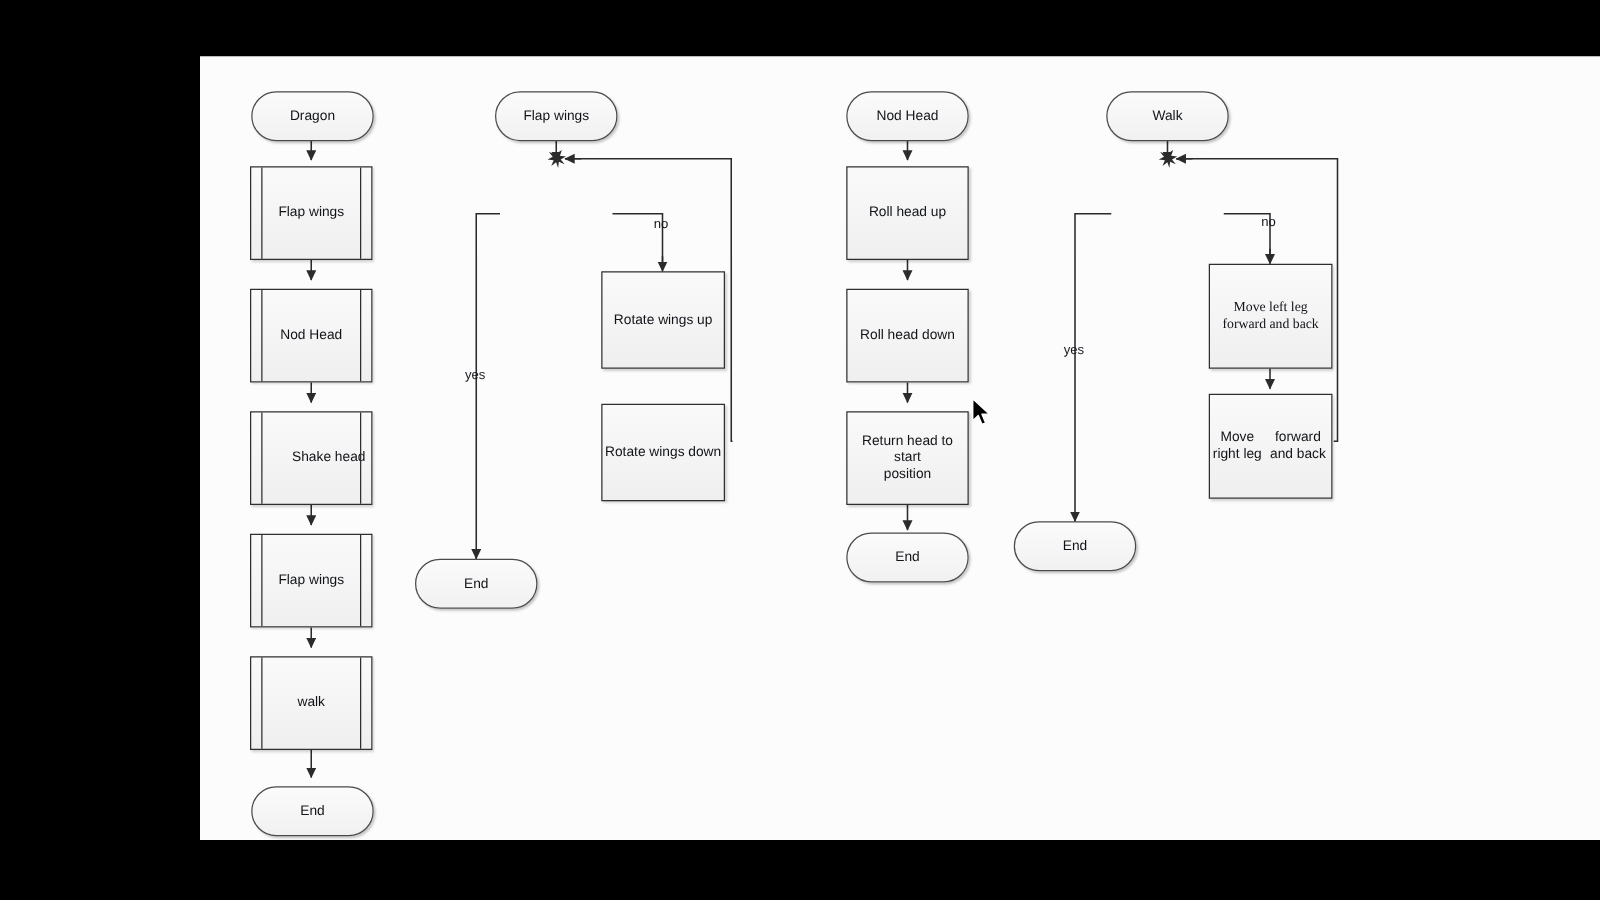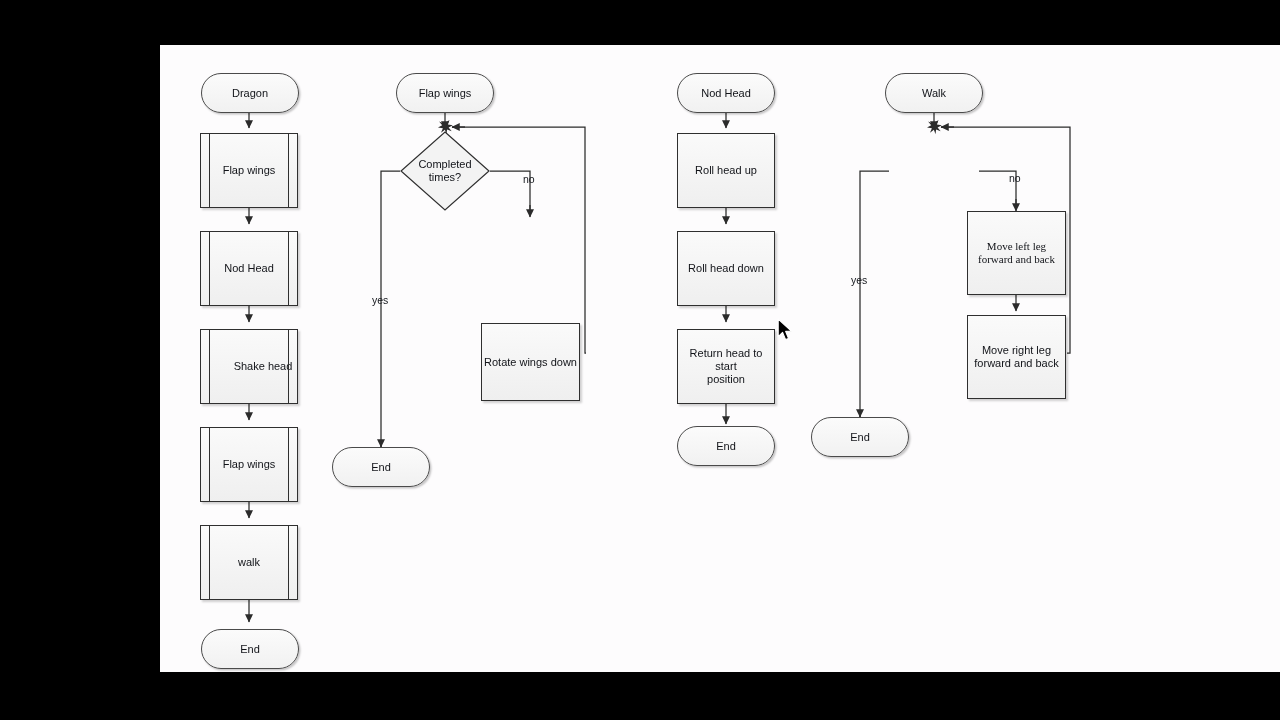--- a/index.html
+++ b/index.html
@@ -193,33 +193,27 @@
     </div>
 
     <div class="node terminator" style="left:41px; top:584px; width:98px; height:40px;">
       <span>End</span>
     </div>
 
     <div class="node terminator" style="left:236px; top:28px; width:98px; height:40px;">
       <span>Flap wings</span>
     </div>
 
-    <div class="node decision" style="left:240px; top:86px; width:90px; height:80px;">
-      <svg class="diamond-svg" viewBox="0 0 90 80" preserveAspectRatio="none">
-        <polygon points="45,1 89,40 45,79 1,40" fill="#f3f3f3" stroke="#2f2f2f" stroke-width="1.2"></polygon>
-      </svg>
-      <div class="dlabel">
-        <div>Completed</div>
-        <div>times?</div>
-      </div>
-    </div>
 
     <span class="edge-label" style="left:212px; top:249px;">yes</span>
     <span class="edge-label" style="left:363px; top:128px;">no</span>
 
+    <div class="node process" style="left:321px; top:172px; width:99px; height:78px;">
+      <span>Rotate wings up</span>
+    </div>
 
     <div class="node process" style="left:321px; top:278px; width:99px; height:78px;">
       <span>Rotate wings down</span>
     </div>
 
     <div class="node terminator" style="left:172px; top:402px; width:98px; height:40px;">
       <span>End</span>
     </div>
 
     <div class="node terminator" style="left:517px; top:28px; width:98px; height:40px;">
@@ -249,21 +243,21 @@
 
 
     <span class="edge-label" style="left:691px; top:229px;">yes</span>
     <span class="edge-label" style="left:849px; top:127px;">no</span>
 
     <div class="node process" style="left:807px; top:166px; width:99px; height:84px; flex-direction:column;font-family:Liberation Serif, serif;">
       <div>Move left leg</div>
       <div>forward and back</div>
     </div>
 
-    <div class="node process" style="left:807px; top:270px; width:99px; height:84px; flex-direction:column;">
+    <div class="node process" style="left:807px; top:270px; width:99px; height:84px; flex-direction:row;">
       <div>Move right leg</div>
       <div>forward and back</div>
     </div>
 
     <div class="node terminator" style="left:651px; top:372px; width:98px; height:40px;">
       <span>End</span>
     </div>
 
   </div>
 

